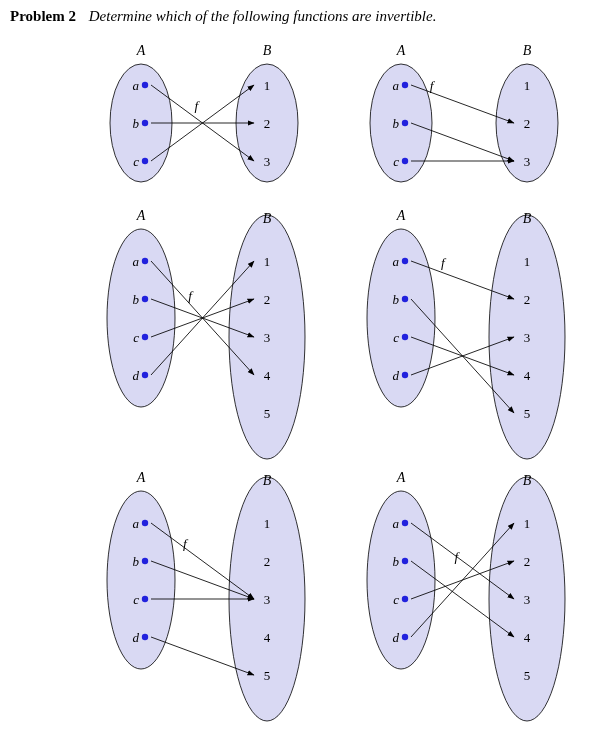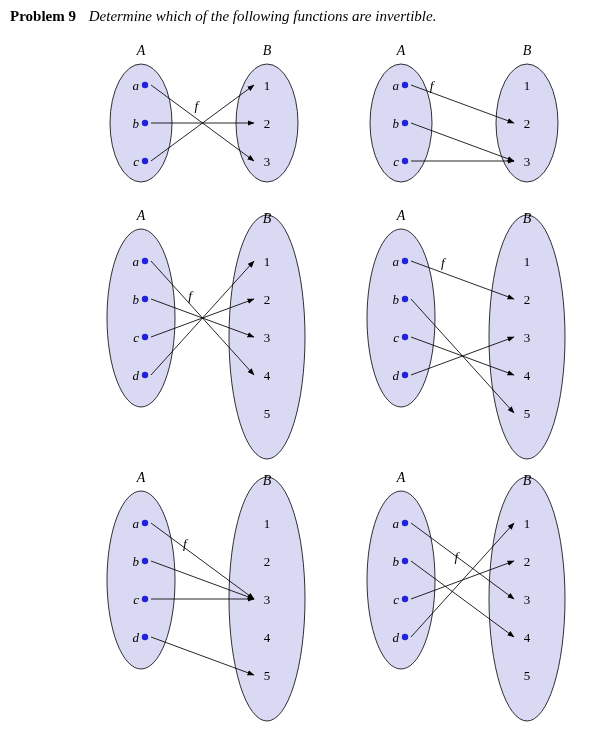--- a/index.html
+++ b/index.html
@@ -17,21 +17,21 @@
   .lbl-set { font-family: "Liberation Serif", serif; font-style: italic; font-size: 14px; }
   .lbl-el  { font-family: "Liberation Serif", serif; font-style: italic; font-size: 13px; }
   .lbl-num { font-family: "Liberation Serif", serif; font-size: 13px; }
   .lbl-f   { font-family: "Liberation Serif", serif; font-style: italic; font-size: 13.5px; }
 </style>
 </head>
 <body>
 
 <div class="page">
   <p class="header">
-    <span class="plabel">Problem 9</span>
+    <span class="plabel">Problem 2</span>
     <span class="ptext">Determine which of the following functions are invertible.</span>
   </p>
   <div class="grid">
       <div class="cell"><svg width="260" height="172">
           <defs>
             <marker id="ah0" markerWidth="8" markerHeight="6" refX="6.5" refY="2.75" orient="auto" markerUnits="userSpaceOnUse">
               <path d="M0,0 L7,2.75 L0,5.5 Z" fill="#000000"></path>
             </marker>
           </defs>
           <ellipse cx="66" cy="96" rx="31" ry="59" fill="#d9d9f3" stroke="#000000" stroke-width="0.8"></ellipse>

